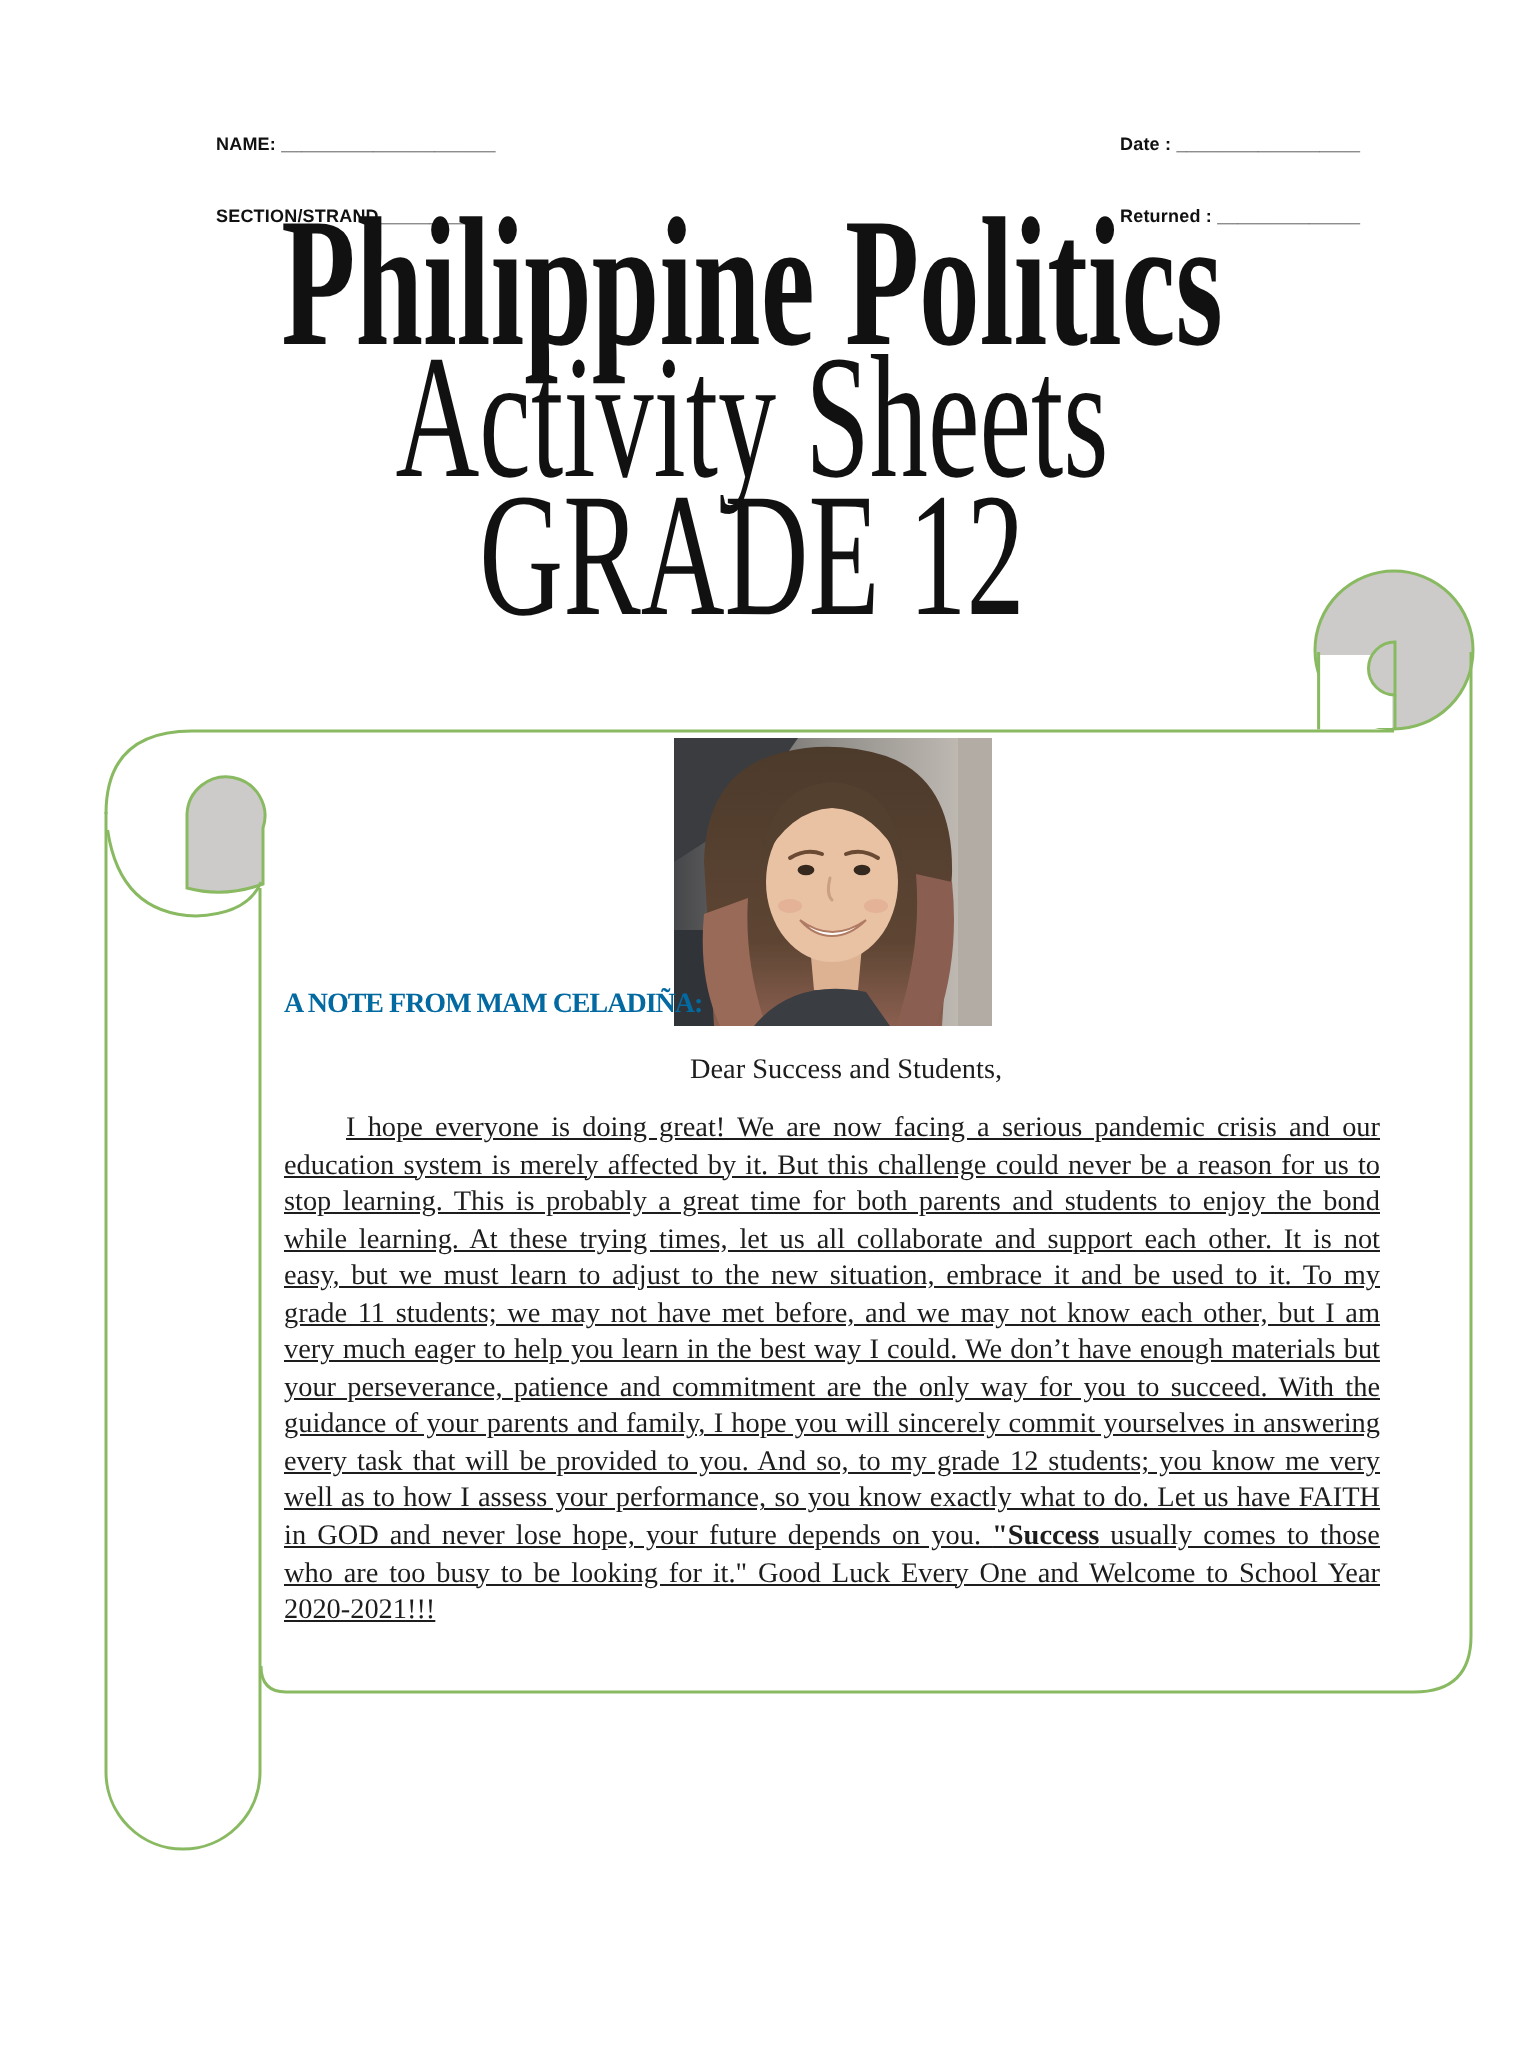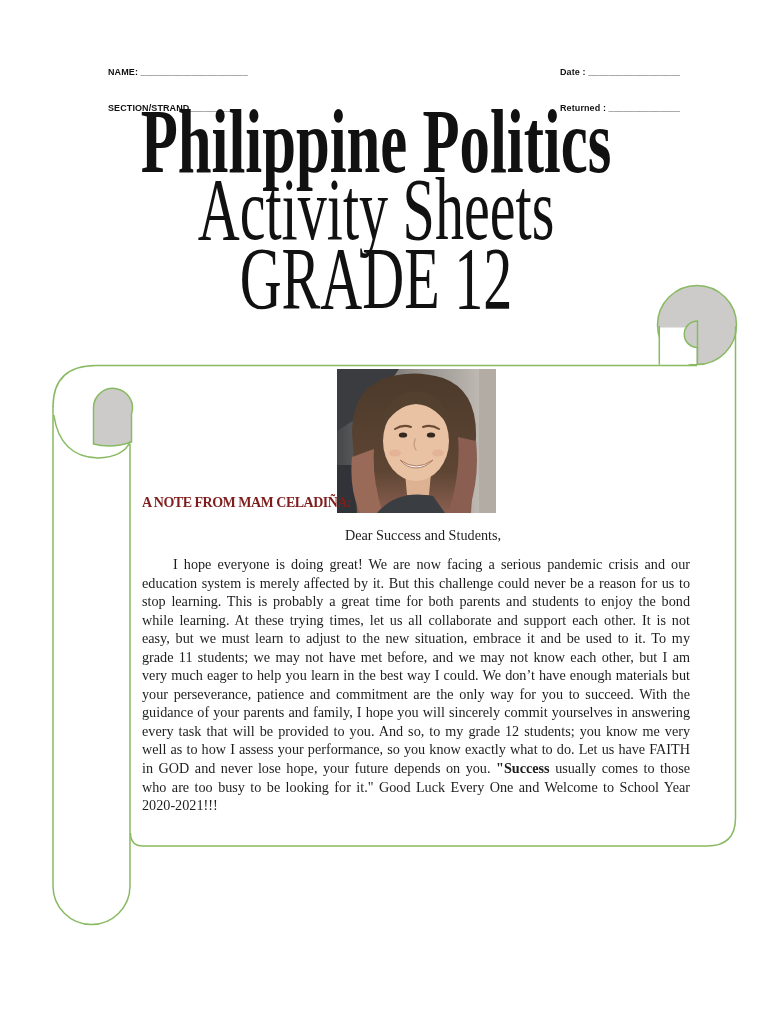--- a/index.html
+++ b/index.html
@@ -24,29 +24,29 @@
   #title1{top:95px;font-size:92px;font-weight:bold;}
   #title2{top:166px;font-size:88px;font-weight:normal;}
   #title3{top:235px;font-size:88px;font-weight:normal;}
   
   #scroll-svg{position:absolute;left:0;top:0;pointer-events:none;}
   
   #photo{position:absolute;left:337px;top:369px;width:159px;height:144px;}
   
   #note-heading{
     position:absolute;left:142px;top:495px;font-size:14px;font-weight:bold;
-    letter-spacing:-0.5px;white-space:nowrap;color:#7f1d1d;
+    letter-spacing:-0.5px;white-space:nowrap;color:#0369a1;
   }
   #note-salutation{
     position:absolute;left:345px;top:527px;font-size:14.2px;white-space:nowrap;color:#1d1d1d;
   }
   #note-paragraph{
     position:absolute;left:142px;top:555px;width:548px;margin:0;
     font-size:14.2px;line-height:18.55px;text-align:justify;text-indent:31px;
-    color:#1d1d1d;word-spacing:0.5px;
+    color:#1d1d1d;word-spacing:0.5px;text-decoration:underline;
   }
   #note-paragraph .bold{font-weight:bold;}
 </style>
 </head>
 <body>
 
 <div id="page">
 
   <div class="hdr" id="hdr-right">
     <div>Date : __________________</div>

